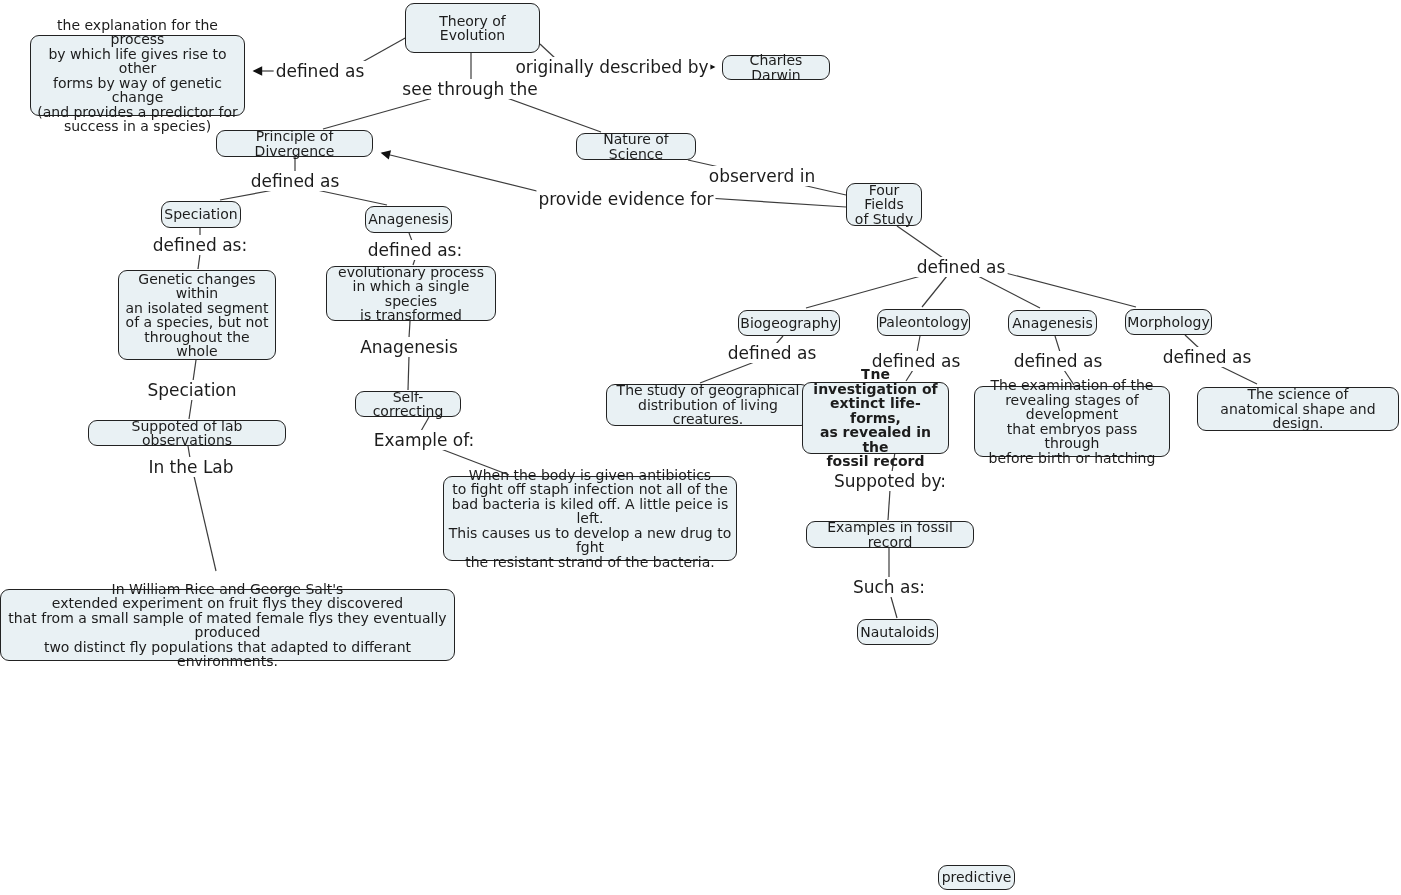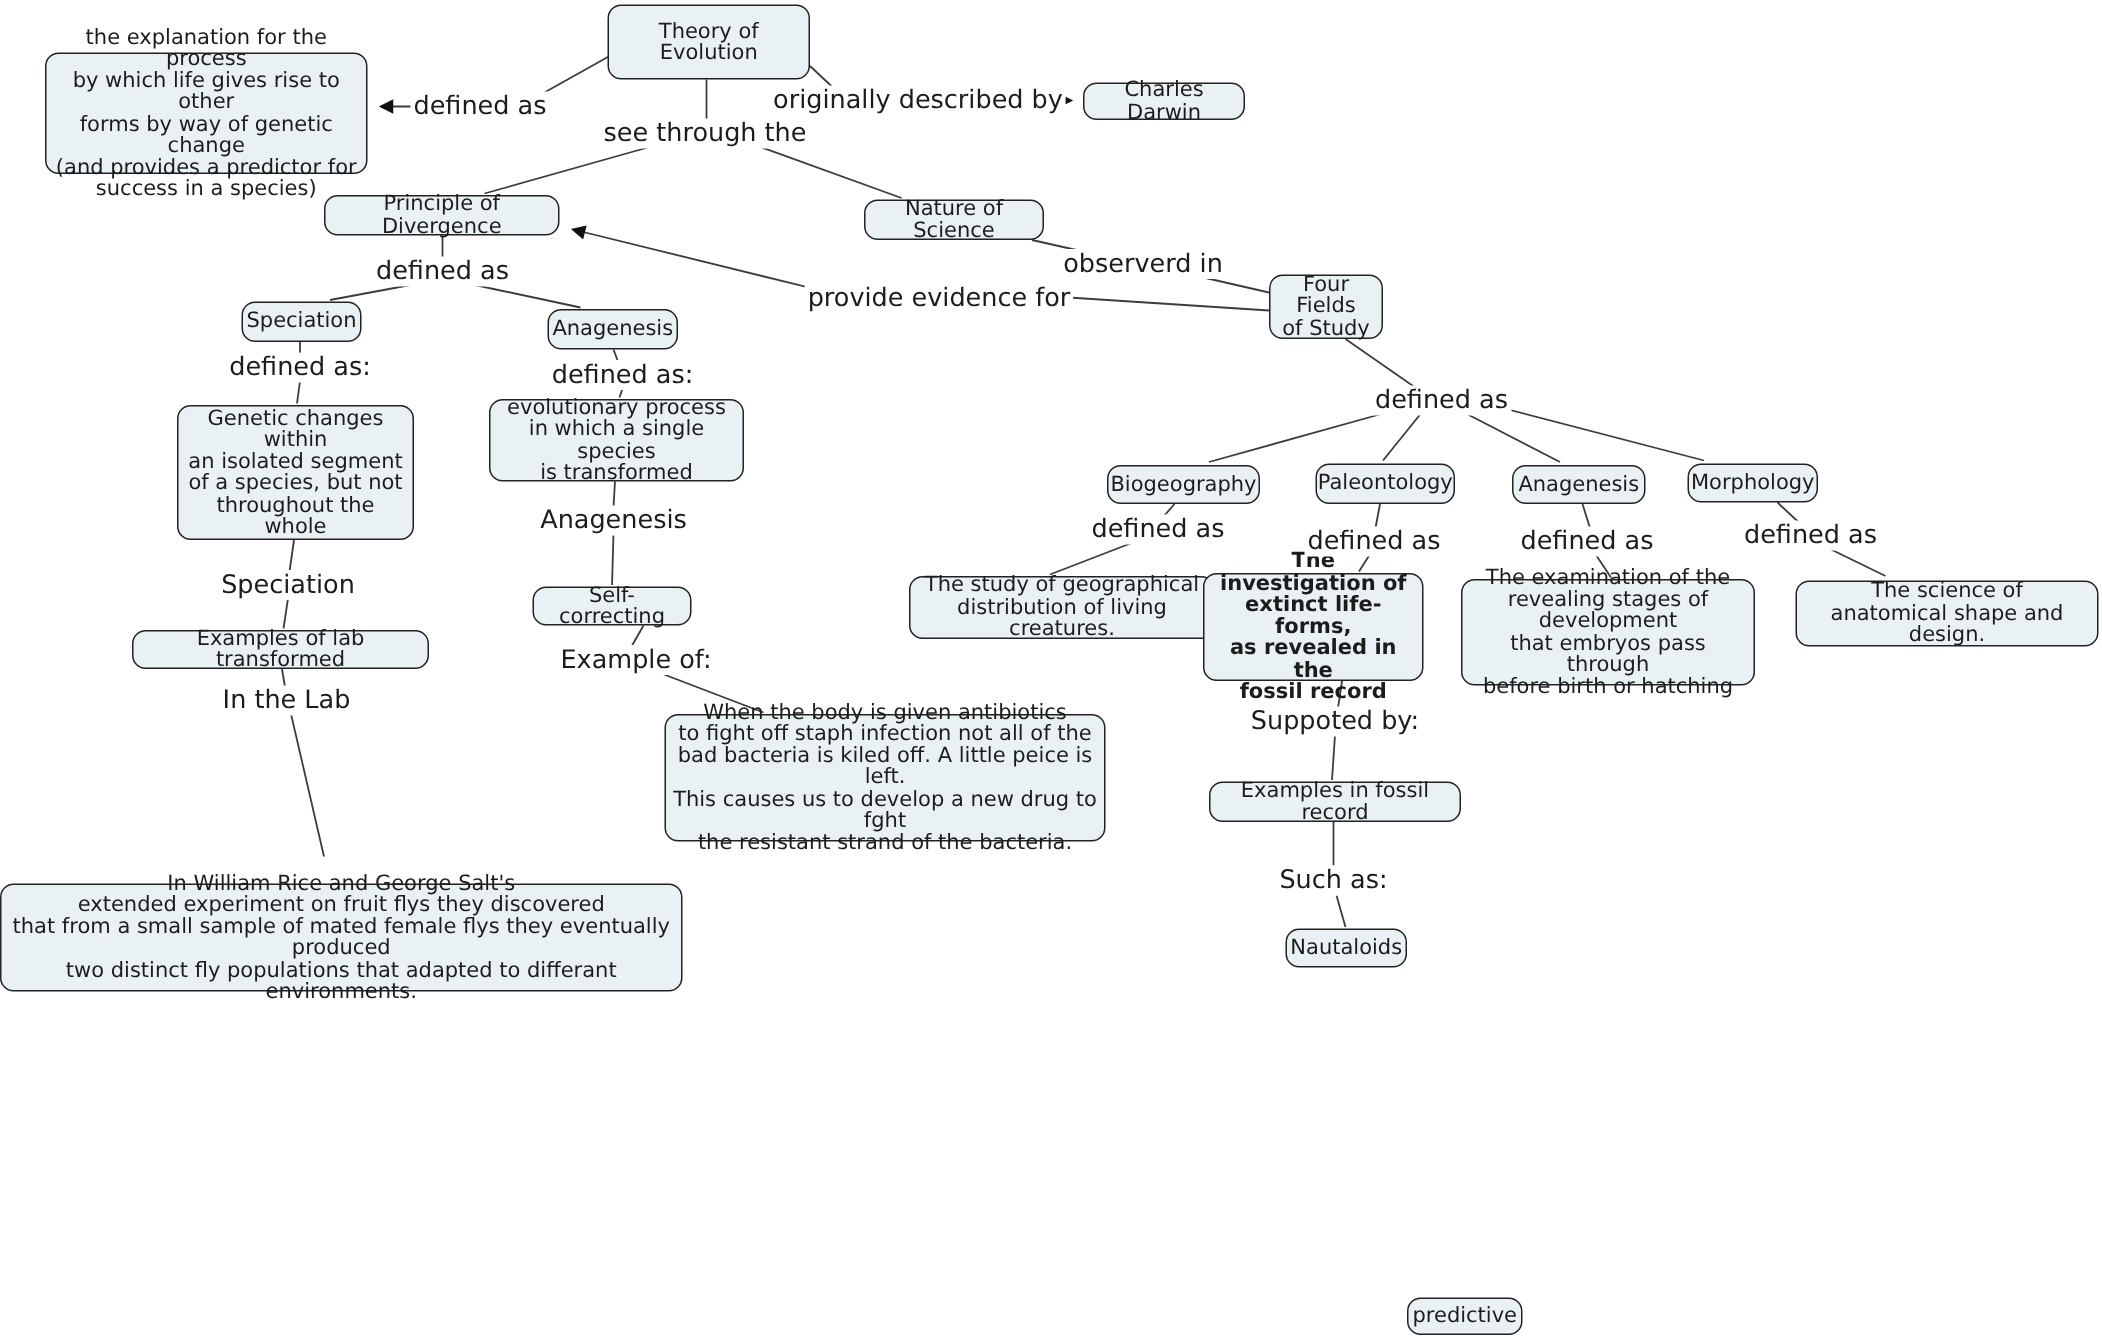--- a/index.html
+++ b/index.html
@@ -174,21 +174,21 @@
   <div class="node" style="left:974px;top:386px;width:196px;height:71px;">The examination of the
 revealing stages of development
 that embryos pass through
 before birth or hatching</div>
 
   <div class="node" style="left:1197px;top:387px;width:202px;height:44px;">The science of
 anatomical shape and design.</div>
 
   <div class="node" style="left:355px;top:391px;width:106px;height:26px;">Self-correcting</div>
 
-  <div class="node" style="left:88px;top:420px;width:198px;height:26px;">Examples of lab transformed</div>
+  <div class="node" style="left:88px;top:420px;width:198px;height:26px;">Suppoted of lab observations</div>
 
   <div class="node" style="left:443px;top:476px;width:294px;height:85px;">When the body is given antibiotics
 to fight off staph infection not all of the
 bad bacteria is kiled off. A little peice is left.
 This causes us to develop a new drug to fght
 the resistant strand of the bacteria.</div>
 
   <div class="node" style="left:806px;top:521px;width:168px;height:27px;">Examples in fossil record</div>
 
   <div class="node" style="left:0px;top:572px;width:455px;height:72px;margin-top:17px;">In William Rice and George Salt's

